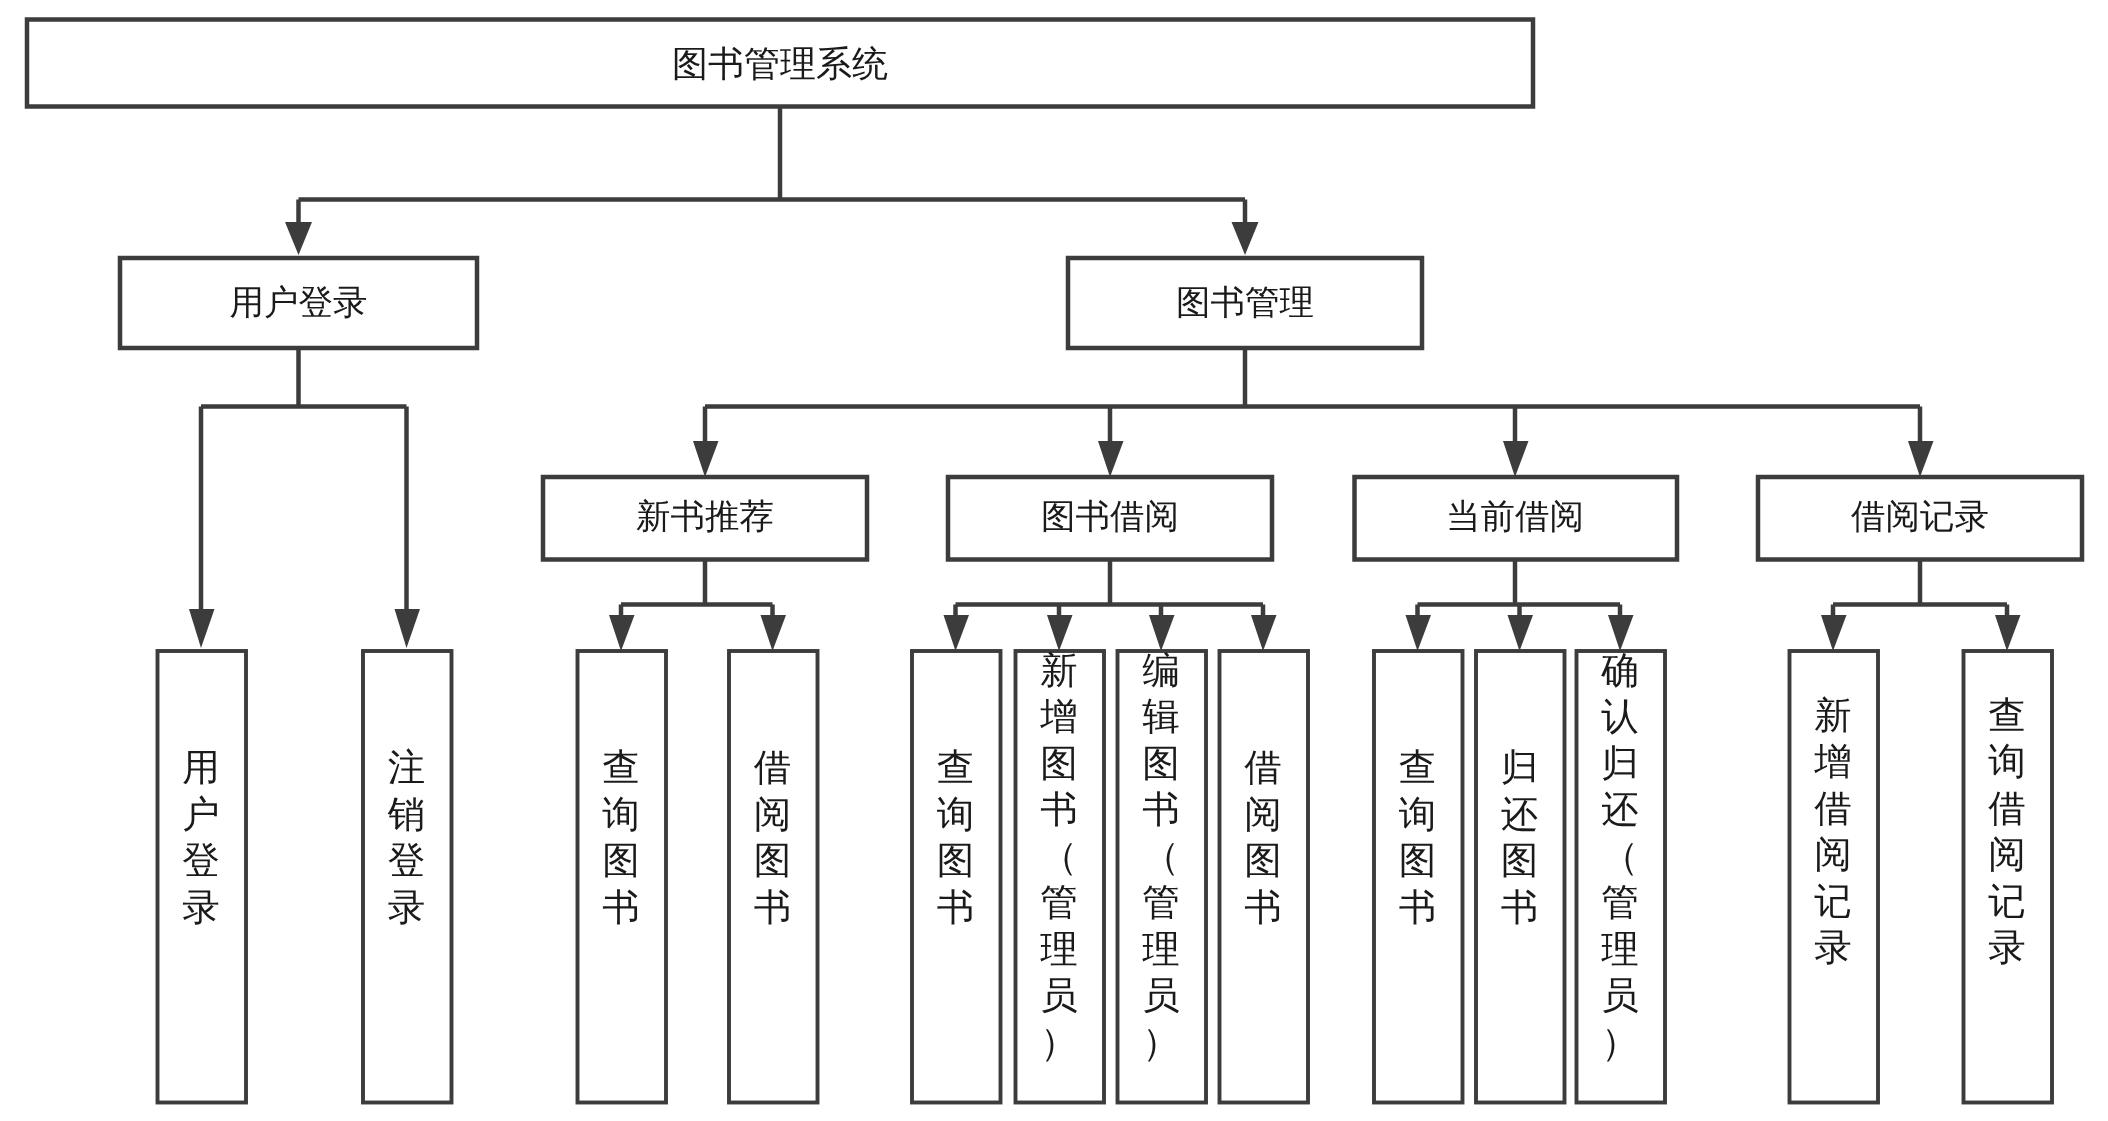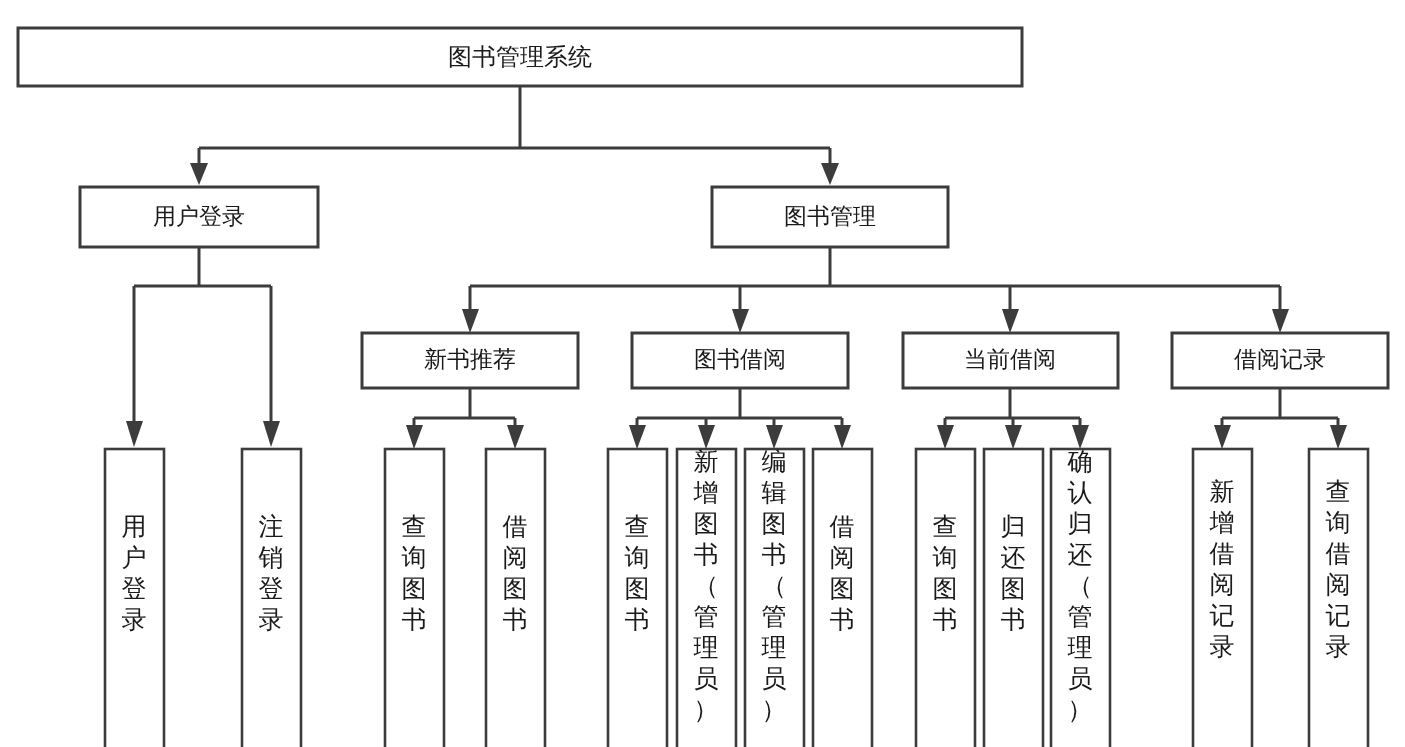--- a/index.html
+++ b/index.html
@@ -9,21 +9,21 @@
   }
   body {
     width: 1405px;
     height: 747px;
     font-family: "Liberation Sans", "DejaVu Sans", sans-serif;
     overflow: hidden;
     position: relative;
   }
   #diagram-root {
     position: absolute;
-    left: 0; top: 15px;
+    left: 0; top: 0;
     width: 1405px;
     height: 539px;
   }
   svg.flow {
     display: block;
     width: 1405px;
     height: 747px;
   }
   .node-rect {
     fill: #ffffff;

